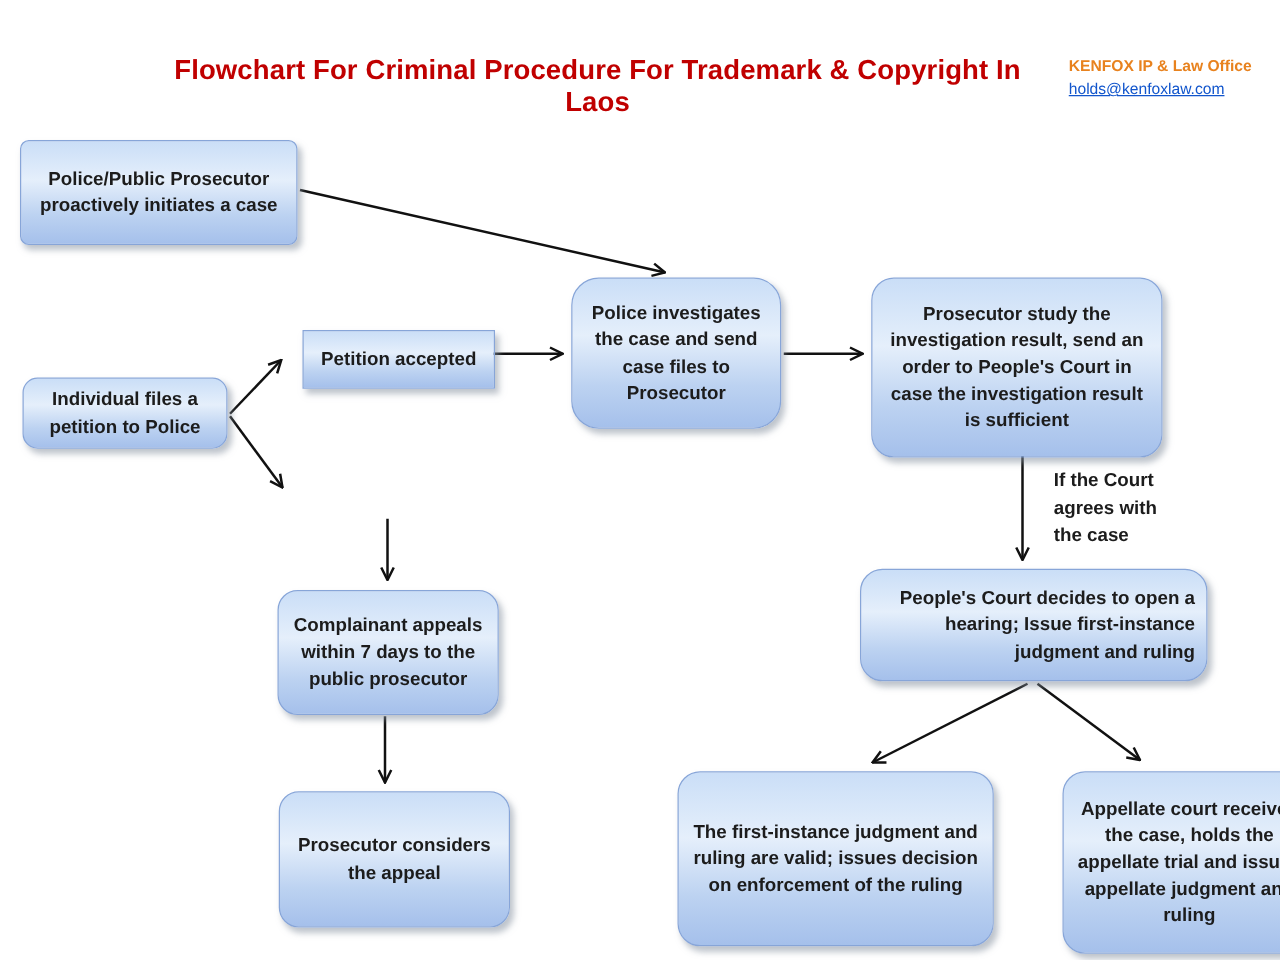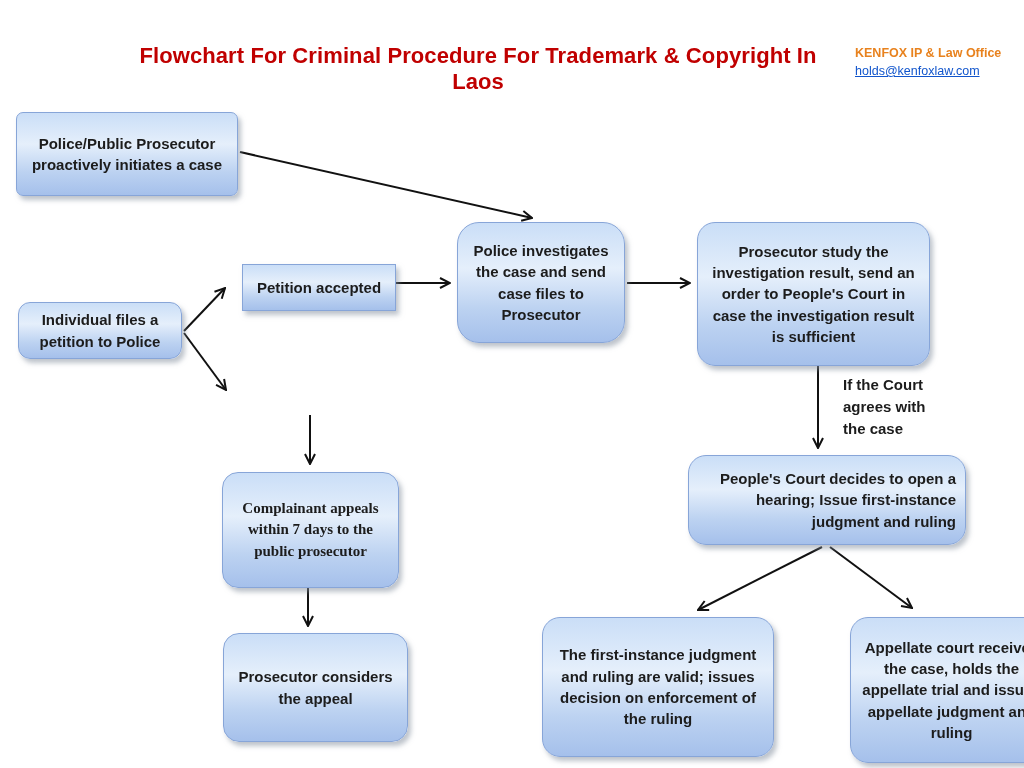--- a/index.html
+++ b/index.html
@@ -53,23 +53,23 @@
     box-shadow:3px 4px 5px rgba(135,145,160,0.55);
     padding:4px 9px;
   }
   .n-proactive{left:16px;top:112px;width:222px;height:84px;}
   .n-individual{left:18px;top:302px;width:164px;height:57px;border-radius:12px;}
   .n-accepted{left:230px;top:264px;width:154px;height:47px;border-radius:0;margin-left:12px;}
   .n-rejected{left:230px;top:377px;width:154px;height:37px;border-radius:9px;}
   .n-investigates{left:457px;top:222px;width:168px;height:121px;border-radius:22px;}
   .n-study{left:697px;top:222px;width:233px;height:144px;border-radius:18px;text-align:center;}
   .n-court{left:688px;top:455px;width:278px;height:90px;border-radius:18px;text-align:right;}
-  .n-complainant{left:222px;top:472px;width:177px;height:116px;border-radius:16px;font-family:Liberation Serif, serif;}
+  .n-complainant{left:222px;top:472px;width:177px;height:100px;border-radius:16px;}
   .n-considers{left:223px;top:633px;width:185px;height:109px;border-radius:16px;}
-  .n-valid{left:542px;top:617px;width:232px;height:140px;border-radius:18px;}
+  .n-valid{left:542px;top:617px;width:253px;height:140px;border-radius:18px;}
   .n-appellate{left:850px;top:617px;width:203px;height:146px;border-radius:18px;}
   .side-label{
     position:absolute;left:843px;top:374px;width:104px;
     font-size:15px;font-weight:bold;line-height:1.46;
     color:var(--ink);text-align:left;
   }
   svg.arrows{position:absolute;left:0;top:0;width:1024px;height:768px;pointer-events:none;}
   svg.arrows line{stroke:var(--arrow);stroke-width:2;}
 </style>
 </head>

